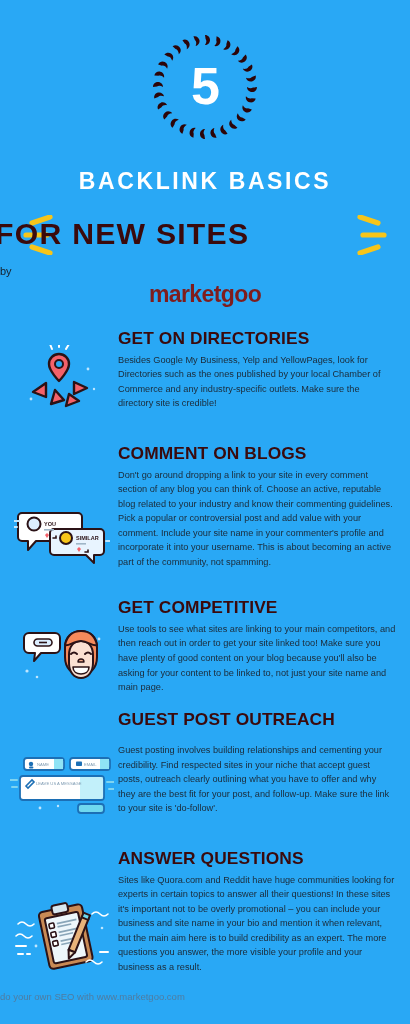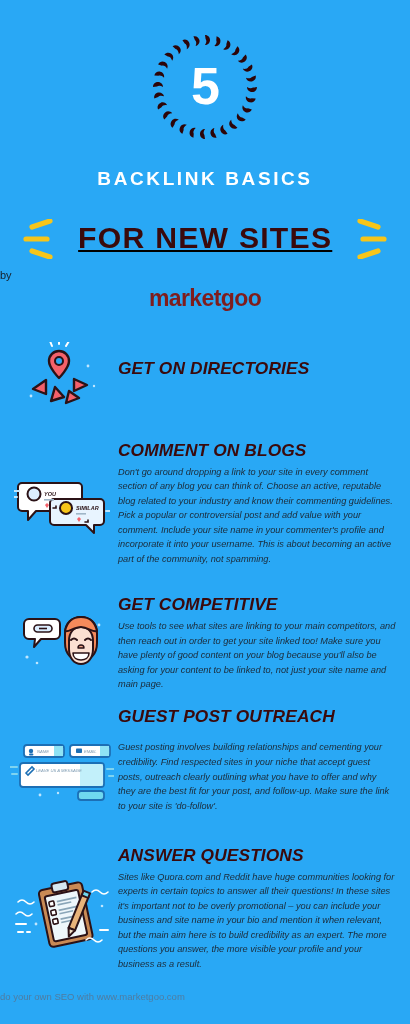--- a/index.html
+++ b/index.html
@@ -28,32 +28,32 @@
     font-weight: bold;
     font-family: "Liberation Sans", sans-serif;
     letter-spacing: -1px;
     line-height: 1;
     padding-bottom: 2px;
   }
 
   .title-main {
     text-align: center;
     color: #ffffff;
-    font-size: 19px;
+    font-size: 23px;
     font-weight: bold;
     letter-spacing: 2.6px;
     margin-top: 22px;
     font-family: "Liberation Sans", sans-serif;
   }
 
   .subtitle-row {
     position: relative;
-    margin-top: 27px;
+    margin-top: 18px;
     height: 42px;
-    display: flex; align-items: center; justify-content: center; text-decoration: underline;
+    display: flex; align-items: center; 
   }
   .title-sub {
     color: #3a0a0c;
     font-size: 29px;
     font-weight: bold;
     letter-spacing: 1.2px;
     font-family: "Liberation Sans", sans-serif;
     transform: scaleX(1.04);
   }
   .rays { position: absolute; top: 2px; width: 46px; height: 40px; }
@@ -73,23 +73,22 @@
     font-weight: bold;
     letter-spacing: -0.6px;
     margin-top: 4px;
     font-family: "Liberation Sans", sans-serif;
   }
 
   
   .sections { margin-top: 22px; }
   .section {
     display: flex;
-    align-items: center;
+    align-items: flex-end;
     padding: 0 14px 0 10px;
-    font-style: italic;
   }
   .sec-icon {
     width: 104px;
     flex: 0 0 104px;
     display: flex;
     justify-content: center;
     padding-top: 8px;
   }
   .sec-body { flex: 1 1 auto; padding-left: 4px; }
   .sec-head {
@@ -218,20 +217,21 @@
         </g>
         <g fill="#bfe6ff">
           <circle cx="64" cy="24" r="1.4"></circle>
           <circle cx="7" cy="54" r="1.4"></circle>
           <circle cx="70" cy="44" r="1.2"></circle>
         </g>
       </svg>
     </div>
     <div class="sec-body">
       <div class="sec-head">GET ON DIRECTORIES</div>
+      <div class="sec-text">Besides Google My Business, Yelp and YellowPages, look for Directories such as the ones published by your local Chamber of Commerce and any industry-specific outlets. Make sure the directory site is credible!</div>
     </div>
   </div>
 
   <div class="section s2">
     <div class="sec-icon">
       <svg width="96" height="62" viewBox="0 0 96 62">
         <g stroke="#2b1216" stroke-width="2" stroke-linejoin="round">
           <path d="M8 6 h56 a4 4 0 0 1 4 4 v20 a4 4 0 0 1 -4 4 h-42 l-8 9 v-9 h-6 a4 4 0 0 1 -4 -4 v-20 a4 4 0 0 1 4 -4 z" fill="#ffffff"></path>
           <circle cx="20" cy="17" r="6.5" fill="#dceeff"></circle>
           <path d="M34 22 h62 a4 4 0 0 1 4 4" fill="none" stroke="none"></path>

